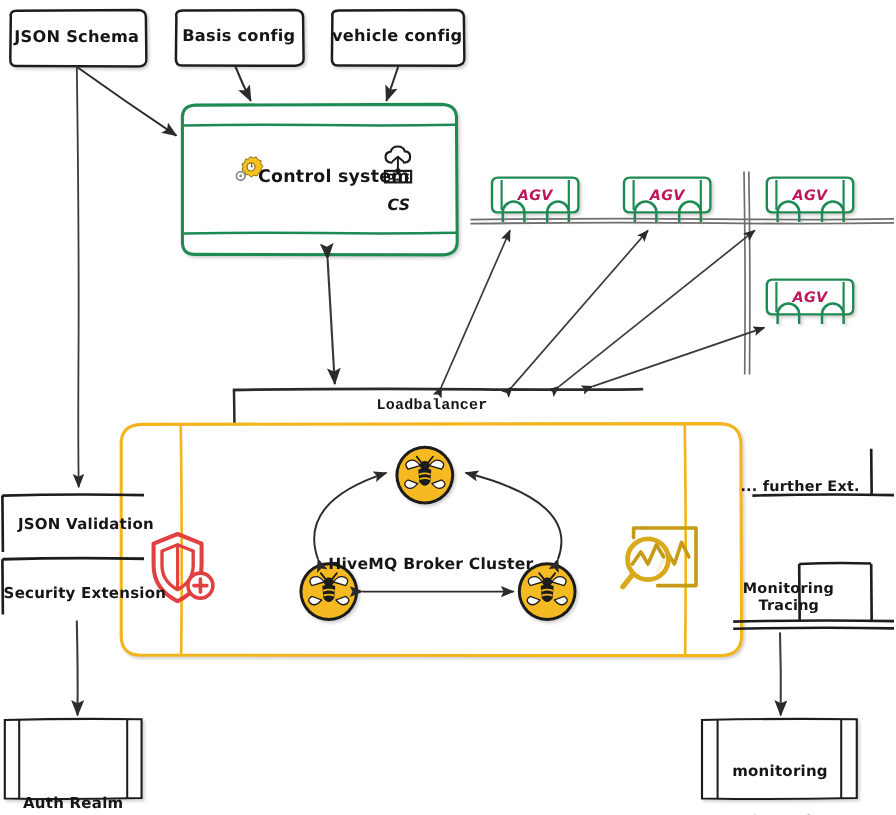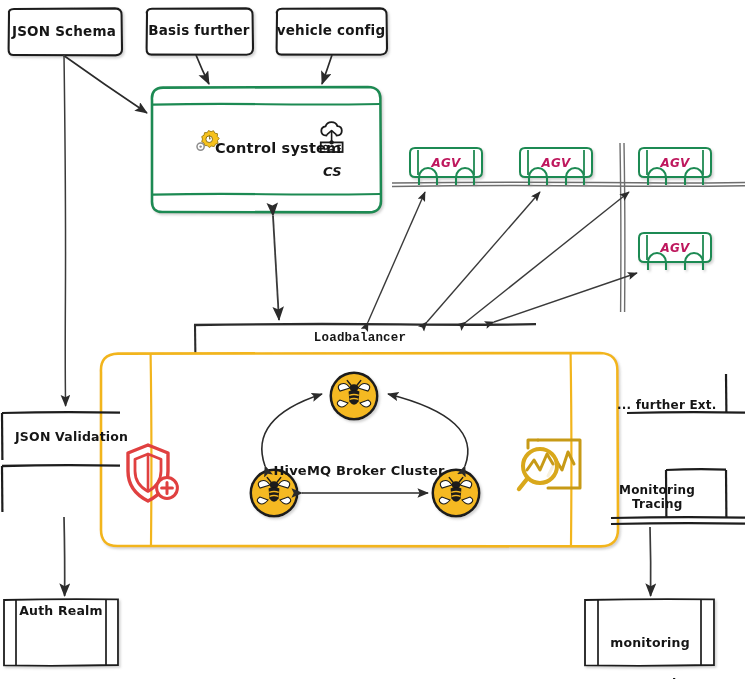--- a/index.html
+++ b/index.html
@@ -248,39 +248,40 @@
     <g filter="url(#sh)">
       <path d="M585,600 Q650,598.6 714,599.4 L714,665 Q650,666.4 585,665.4 Z" fill="#fff" stroke="#1d1d1d" stroke-width="1.8"></path>
       <path d="M598,599.2 L598,665.6 M701,599.2 L701,665.6" stroke="#1d1d1d" stroke-width="1.7"></path>
     </g>
 
     <path d="M64,517 Q65,560 64.6,596" fill="none" stroke="#3a3a3a" stroke-width="1.7" marker-end="url(#ah)"></path>
     <path d="M650,527 Q651,562 650.6,596" fill="none" stroke="#3a3a3a" stroke-width="1.7" marker-end="url(#ah)"></path>
   </svg>
 
   <div class="lbl ctr t-box" style="left:64px;top:23px;">JSON Schema</div>
-  <div class="lbl ctr t-box" style="left:199px;top:22px;">Basis further</div>
+  <div class="lbl ctr t-box" style="left:199px;top:22px;">Basis config</div>
   <div class="lbl ctr t-box" style="left:331px;top:22px;text-align:center;">vehicle config</div>
 
   <div class="lbl t-sys" style="left:215px;top:140px;">Control system</div>
   <div class="lbl t-cs" style="left:323px;top:164px;">CS</div>
 
 
   <div class="lbl ctr t-agv" style="left:446px;top:156px;">AGV</div>
   <div class="lbl ctr t-agv" style="left:556px;top:156px;">AGV</div>
   <div class="lbl ctr t-agv" style="left:675px;top:156px;">AGV</div>
   <div class="lbl ctr t-agv" style="left:675px;top:241px;">AGV</div>
 
   <div class="lbl ctr t-lb" style="left:360px;top:331px;">Loadbalancer</div>
 
   <div class="lbl ctr t-cluster" style="left:359px;top:463px;">HiveMQ Broker Cluster</div>
 
   <div class="lbl t-side" style="left:15px;top:429px;">JSON Validation</div>
+  <div class="lbl t-side" style="left:3px;top:486px;">Security Extension</div>
 
   <div class="lbl t-small" style="left:617px;top:398px;">... further Ext.</div>
   <div class="lbl t-small" style="left:619px;top:483px;">Monitoring</div>
   <div class="lbl t-small" style="left:632px;top:497px;">Tracing</div>
 
-  <div class="lbl ctr t-bottom" style="left:61px;top:603px;">Auth Realm</div>
+  <div class="lbl ctr t-bottom" style="left:61px;top:661px;">Auth Realm</div>
   <div class="lbl ctr t-bottom" style="left:650px;top:636px;margin-top:40px;">Central</div>
   <div class="lbl ctr t-bottom" style="left:650px;top:635px;">monitoring</div>
 
 </div>
 
 </body></html>

